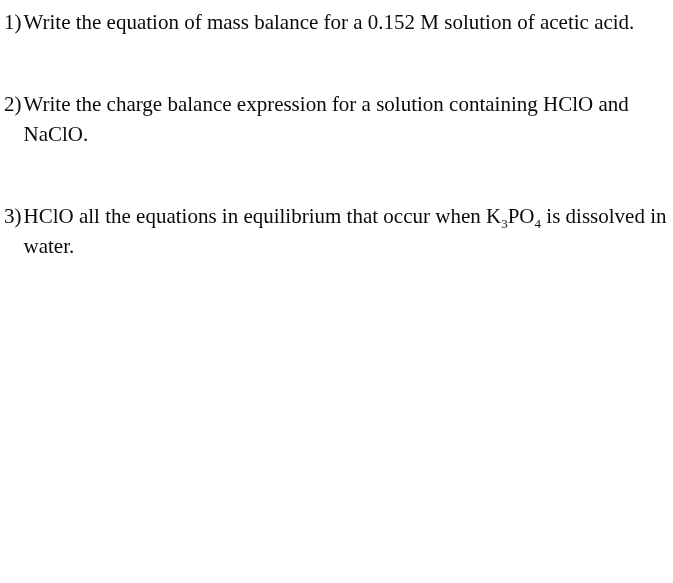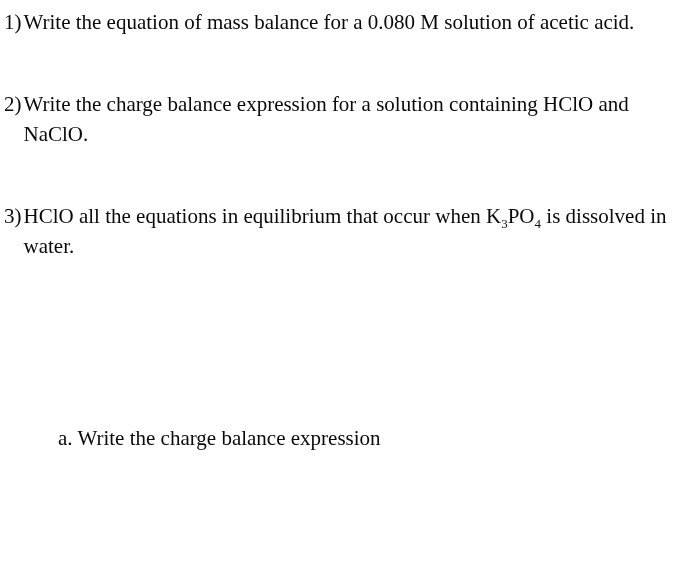--- a/index.html
+++ b/index.html
@@ -54,32 +54,28 @@
     top: 0.34em;
   }
 </style>
 </head>
 <body>
 
 <div class="page">
 
   <div class="question q1">
     <span class="q-number">1)</span>
-    <span class="q-text">Write the equation of mass balance for a 0.080 M solution of acetic acid.</span>
+    <span class="q-text">Write the equation of mass balance for a 0.152 M solution of acetic acid.</span>
   </div>
 
   <div class="question q2">
     <span class="q-number">2)</span>
     <span class="q-text">Write the charge balance expression for a solution containing HClO and NaClO.</span>
   </div>
 
   <div class="question q3">
     <span class="q-number">3)</span>
     <span class="q-text"><span>HClO all the equations in equilibrium that occur when K</span><sub>3</sub><span>PO</span><sub>4</sub><span> is dissolved in water.</span></span>
   </div>
 
-  <div class="subitem sub-a">
-    <span>a.</span>
-    <span>Write the charge balance expression</span>
-  </div>
 
 
 </div>
 
 </body></html>

